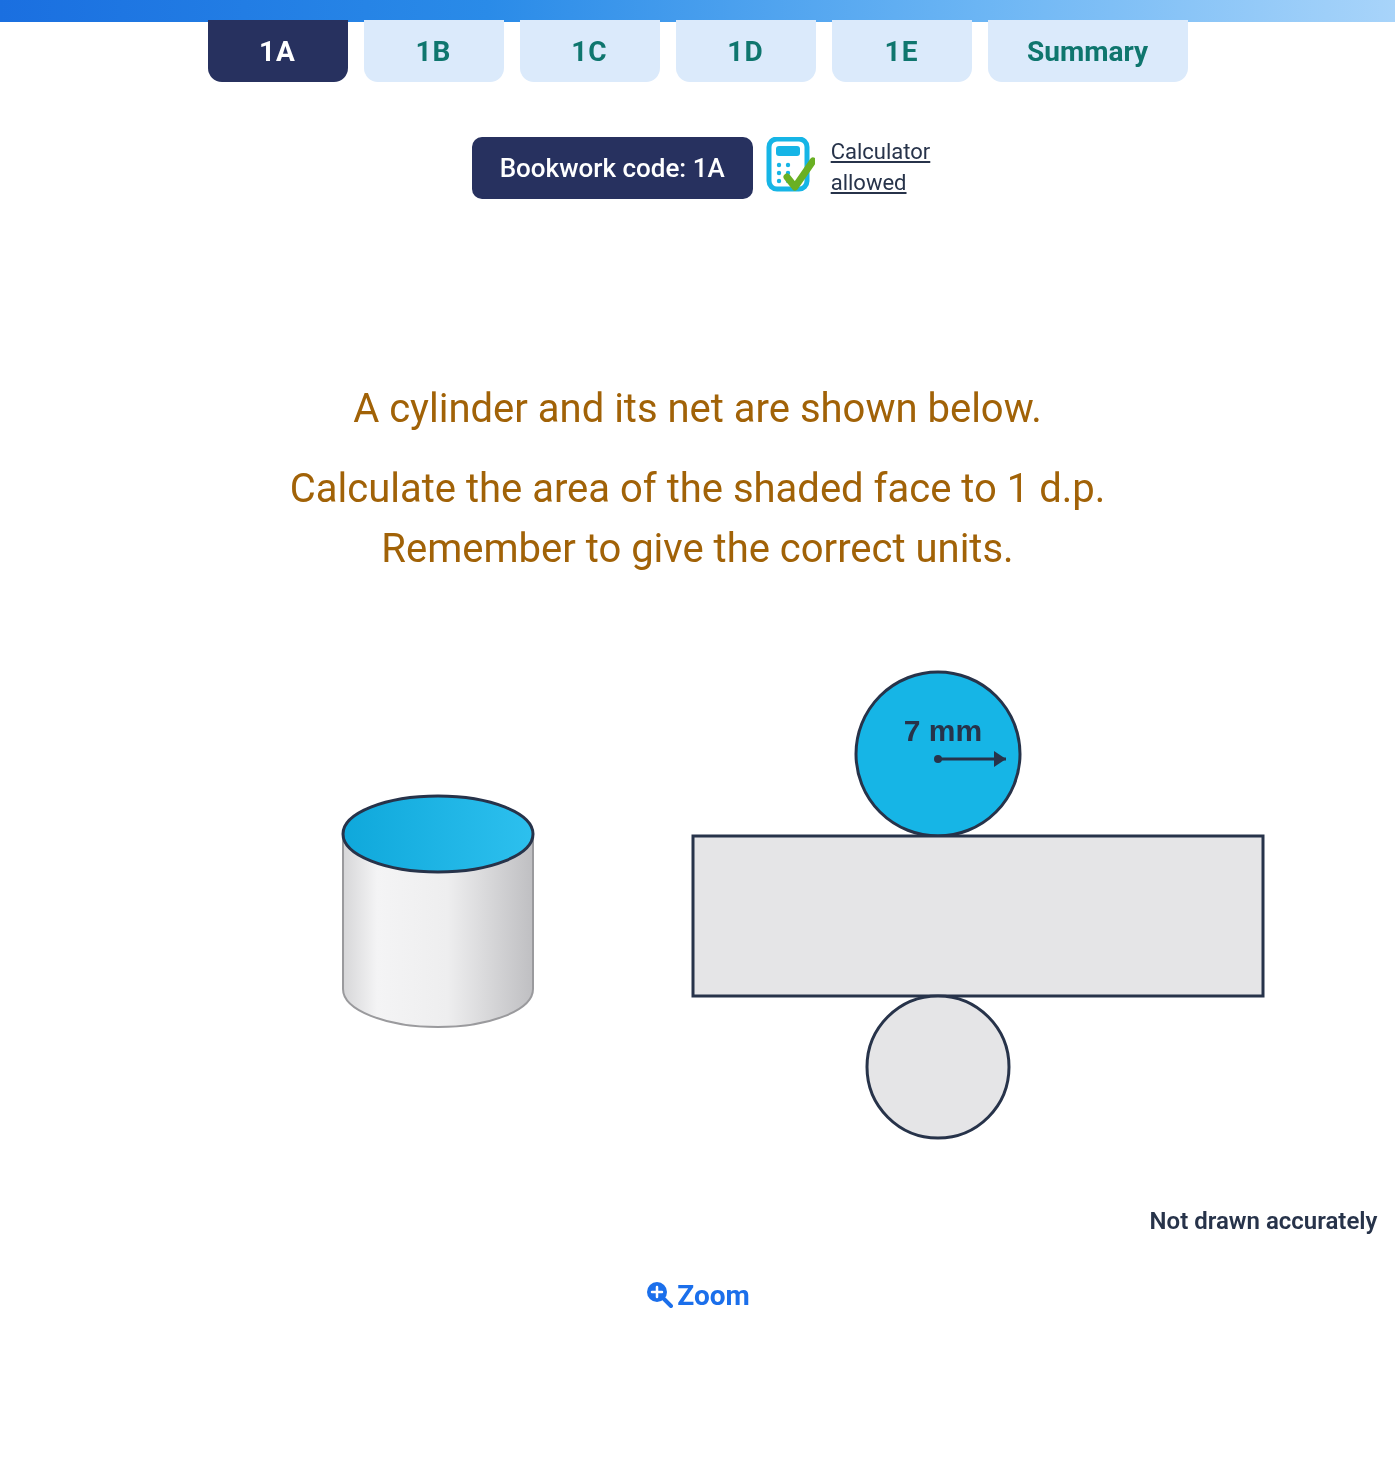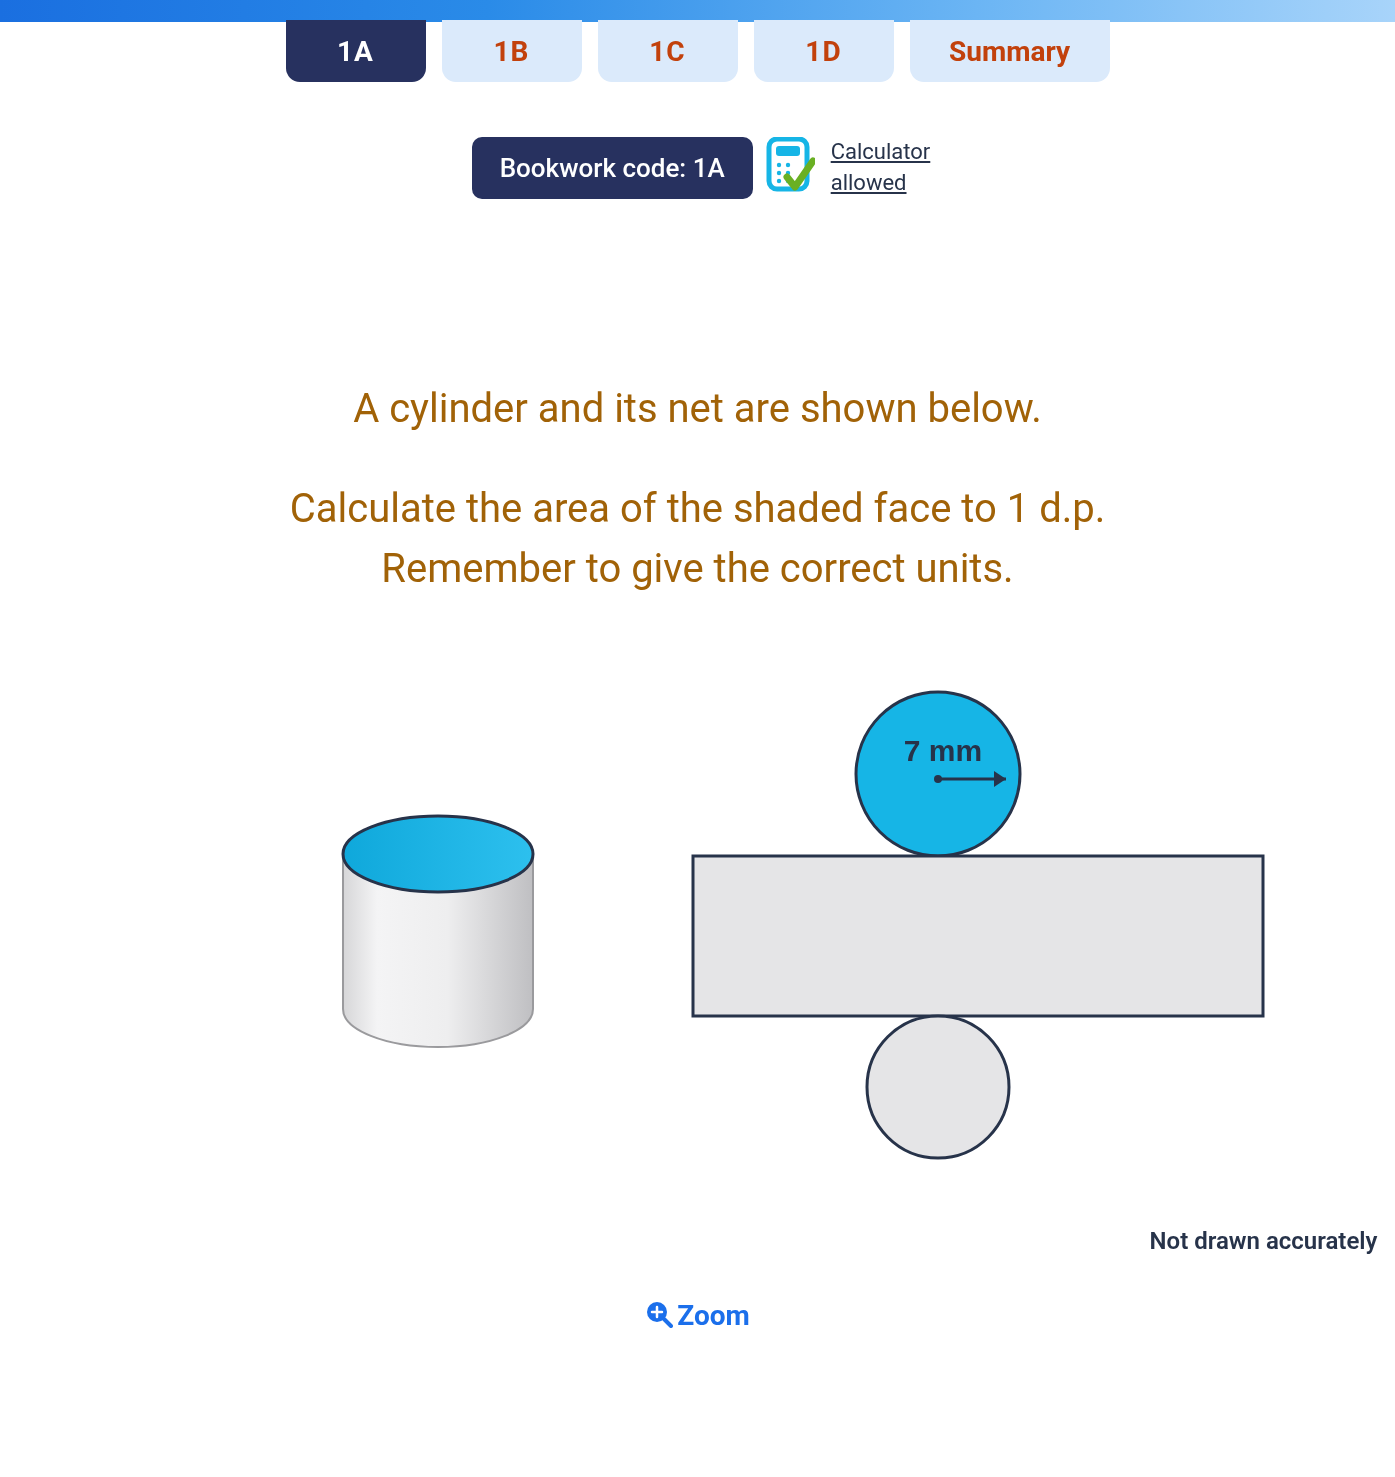--- a/index.html
+++ b/index.html
@@ -30,21 +30,21 @@
     border-radius: 0 0 14px 14px;
     cursor: pointer;
     letter-spacing: 1px;
   }
   .tab-active {
     background: #27315f;
     color: #ffffff;
   }
   .tab-inactive {
     background: #dbeafb;
-    color: #c2410c;
+    color: #0f766e;
   }
   .tab-summary {
     width: 200px;
     letter-spacing: 0;
   }
   .info-row {
     display: flex;
     justify-content: center;
     align-items: center;
     gap: 12px;
@@ -75,21 +75,21 @@
     margin: 180px auto 0;
     text-align: center;
     padding: 0 20px;
   }
   .q-line {
     font-size: 40px;
     color: #a16207;
     line-height: 1.5;
     font-weight: 400;
   }
-  .q-block2 { margin-top: 40px; }
+  .q-block2 { margin-top: 20px; }
   .diagram-wrap {
     position: relative;
     width: 1080px;
     margin: 90px auto 0;
     height: 580px;
   }
   .cylinder-svg {
     position: absolute;
     left: 170px;
     top: 110px;
@@ -124,20 +124,21 @@
 </head>
 <body>
 
 <div class="top-gradient"></div>
 
 <div class="tabs">
   <div class="tab tab-active">1A</div>
   <div class="tab tab-inactive">1B</div>
   <div class="tab tab-inactive">1C</div>
   <div class="tab tab-inactive">1D</div>
+  <div class="tab tab-inactive">1E</div>
   <div class="tab tab-inactive tab-summary">Summary</div>
 </div>
 
 <div class="info-row">
   <div class="bookwork-badge">Bookwork code: 1A</div>
   <div class="calc-group">
     <span>
       <svg width="50" height="56" viewBox="0 0 50 56">
         <rect x="4" y="2" width="38" height="50" rx="8" fill="none" stroke="#16b5e6" stroke-width="5"></rect>
         <rect x="11" y="9" width="24" height="10" rx="3" fill="#16b5e6"></rect>

